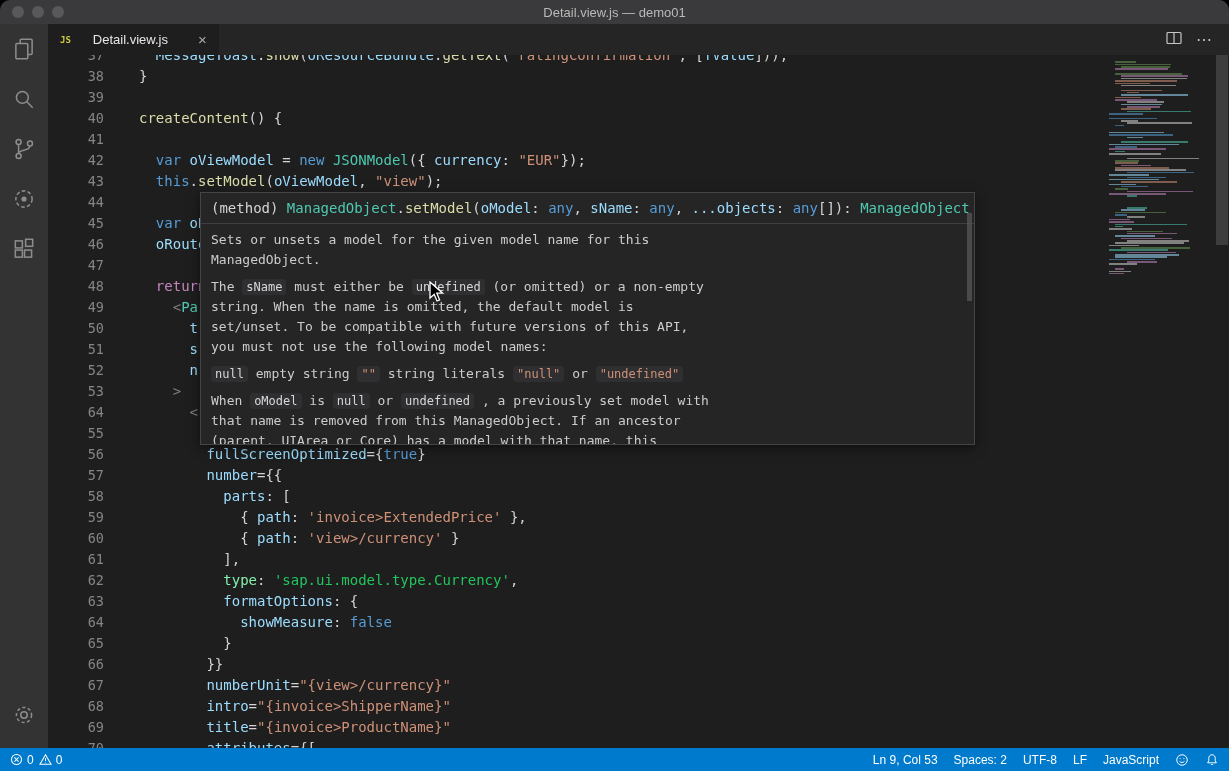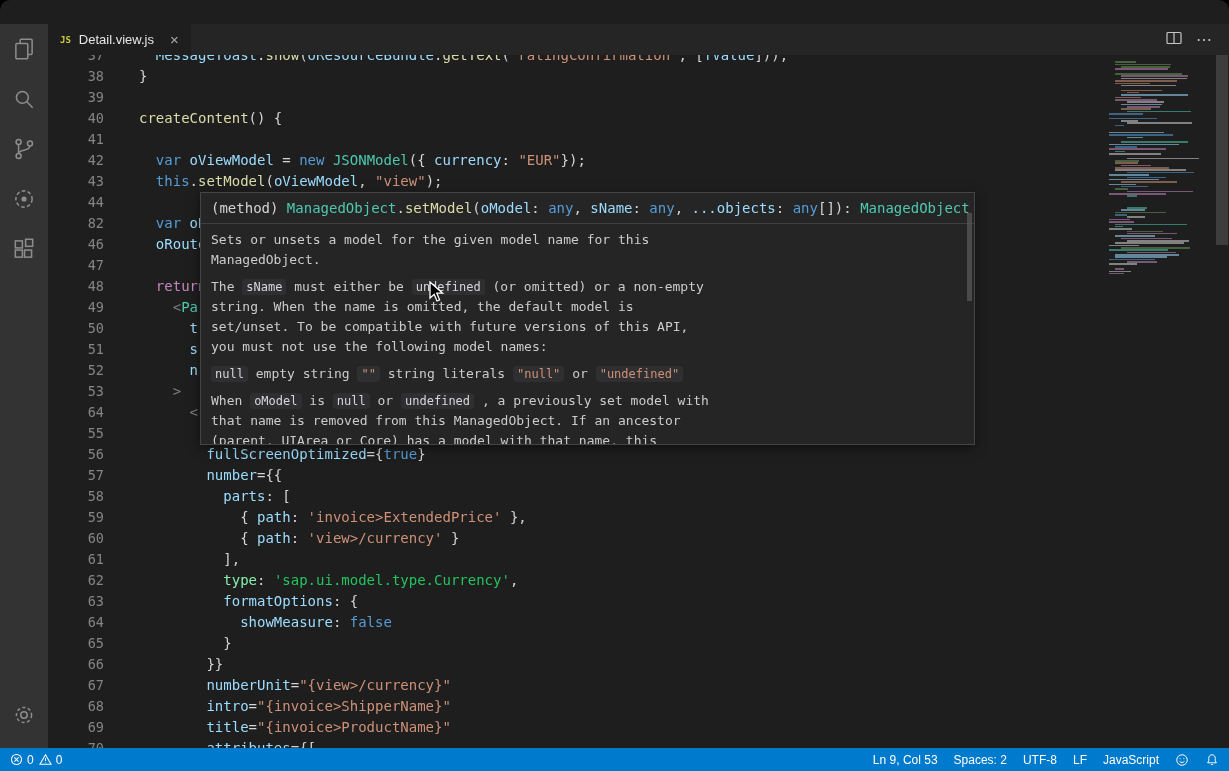--- a/index.html
+++ b/index.html
@@ -16,21 +16,21 @@
   
   .activitybar{position:absolute;top:24px;left:0;width:48px;bottom:23px;background:#333333;
     display:flex;flex-direction:column;align-items:center;}
   .ab-icon{width:48px;height:50px;display:flex;align-items:center;justify-content:center;}
   .ab-icon svg{stroke:#8d8d8d;fill:none;stroke-width:1.4;}
   .ab-bottom{margin-top:auto;margin-bottom:8px;}
 
   
   .editor-area{position:absolute;left:48px;top:24px;right:0;bottom:23px;background:#1e1e1e;}
   .tabbar{height:31px;background:#252526;display:flex;align-items:stretch;}
-  .tab{display:flex;align-items:center;gap:8px;padding:0 12px;background:#1e1e1e;color:#e6e6e6;
+  .tab{display:flex;align-items:center;gap:22px;padding:0 12px;background:#1e1e1e;color:#e6e6e6;
     font-size:13px;}
   .tab-badge{color:#cbcb41;font-size:9px;font-weight:bold;font-family:"DejaVu Sans Mono",monospace;
     border:0;}
   .tab-close{color:#ababab;margin-left:8px;font-size:15px;line-height:15px;}
   .tab-actions{margin-left:auto;display:flex;align-items:center;gap:14px;padding-right:16px;color:#c5c5c5;}
   .tab-actions svg{stroke:#c5c5c5;fill:none;stroke-width:1.2;}
   .more-dots{font-size:16px;letter-spacing:1px;}
 
   
   .editor{position:absolute;top:31px;left:0;right:0;bottom:0;overflow:hidden;
@@ -65,20 +65,28 @@
   .sb-item svg{stroke:#fff;fill:none;stroke-width:1.1;}
   .sb-right{margin-left:auto;display:flex;align-items:center;gap:16px;}
 
   .cursor{position:absolute;left:380px;top:226px;z-index:30;pointer-events:none;}
 </style>
 </head>
 <body>
 
 <div class="window">
 
+  <div class="titlebar">
+    <div class="lights">
+      <span class="light"></span>
+      <span class="light"></span>
+      <span class="light"></span>
+    </div>
+    <div class="win-title">Detail.view.js — demo01</div>
+  </div>
 
   <div class="activitybar">
     <div class="ab-icon">
       <svg width="26" height="26" viewBox="0 0 24 24">
         <rect x="8.5" y="3" width="11" height="14" rx="1"></rect>
         <rect x="4.5" y="7" width="11" height="14" rx="1" fill="#333333"></rect>
       </svg>
     </div>
     <div class="ab-icon">
       <svg width="26" height="26" viewBox="0 0 24 24">
@@ -137,21 +145,21 @@
     <div class="editor">
       <div class="lines">
           <div class="row"><div class="ln">37</div><div class="code"><span style="color: rgb(212, 212, 212);">  </span><span style="color: rgb(156, 220, 254);">MessageToast</span><span style="color: rgb(212, 212, 212);">.</span><span style="color: rgb(220, 220, 170);">show</span><span style="color: rgb(212, 212, 212);">(</span><span style="color: rgb(156, 220, 254);">oResourceBundle</span><span style="color: rgb(212, 212, 212);">.</span><span style="color: rgb(220, 220, 170);">getText</span><span style="color: rgb(212, 212, 212);">(</span><span style="color: rgb(206, 145, 120);">'ratingConfirmation'</span><span style="color: rgb(212, 212, 212);">, [</span><span style="color: rgb(156, 220, 254);">fValue</span><span style="color: rgb(212, 212, 212);">]));</span></div></div>
           <div class="row"><div class="ln">38</div><div class="code"><span style="color: rgb(212, 212, 212);">}</span></div></div>
           <div class="row"><div class="ln">39</div><div class="code"></div></div>
           <div class="row"><div class="ln">40</div><div class="code"><span style="color: rgb(220, 220, 170);">createContent</span><span style="color: rgb(212, 212, 212);">() {</span></div></div>
           <div class="row"><div class="ln">41</div><div class="code"></div></div>
           <div class="row"><div class="ln">42</div><div class="code"><span style="color: rgb(212, 212, 212);">  </span><span style="color: rgb(86, 156, 214);">var</span><span style="color: rgb(212, 212, 212);"> </span><span style="color: rgb(156, 220, 254);">oViewModel</span><span style="color: rgb(212, 212, 212);"> = </span><span style="color: rgb(86, 156, 214);">new</span><span style="color: rgb(212, 212, 212);"> </span><span style="color: rgb(78, 201, 176);">JSONModel</span><span style="color: rgb(212, 212, 212);">({ </span><span style="color: rgb(156, 220, 254);">currency</span><span style="color: rgb(212, 212, 212);">: </span><span style="color: rgb(206, 145, 120);">"EUR"</span><span style="color: rgb(212, 212, 212);">});</span></div></div>
           <div class="row"><div class="ln">43</div><div class="code"><span style="color: rgb(212, 212, 212);">  </span><span style="color: rgb(86, 156, 214);">this</span><span style="color: rgb(212, 212, 212);">.</span><span style="color: rgb(220, 220, 170);">setModel</span><span style="color: rgb(212, 212, 212);">(</span><span style="color: rgb(156, 220, 254);">oViewModel</span><span style="color: rgb(212, 212, 212);">, </span><span style="color: rgb(206, 145, 120);">"view"</span><span style="color: rgb(212, 212, 212);">);</span></div></div>
           <div class="row"><div class="ln">44</div><div class="code"></div></div>
-          <div class="row"><div class="ln">82</div><div class="code"><span style="color: rgb(212, 212, 212);">  </span><span style="color: rgb(86, 156, 214);">var</span><span style="color: rgb(212, 212, 212);"> </span><span style="color: rgb(156, 220, 254);">oRouter</span></div></div>
+          <div class="row"><div class="ln">45</div><div class="code"><span style="color: rgb(212, 212, 212);">  </span><span style="color: rgb(86, 156, 214);">var</span><span style="color: rgb(212, 212, 212);"> </span><span style="color: rgb(156, 220, 254);">oRouter</span></div></div>
           <div class="row"><div class="ln">46</div><div class="code"><span style="color: rgb(212, 212, 212);">  </span><span style="color: rgb(156, 220, 254);">oRouter</span></div></div>
           <div class="row"><div class="ln">47</div><div class="code"></div></div>
           <div class="row"><div class="ln">48</div><div class="code"><span style="color: rgb(212, 212, 212);">  </span><span style="color: rgb(197, 134, 192);">return</span><span style="color: rgb(212, 212, 212);"> (</span></div></div>
           <div class="row"><div class="ln">49</div><div class="code"><span style="color: rgb(212, 212, 212);">    </span><span style="color: rgb(128, 128, 128);">&lt;</span><span style="color: rgb(78, 201, 176);">Pa</span></div></div>
           <div class="row"><div class="ln">50</div><div class="code"><span style="color: rgb(212, 212, 212);">      </span><span style="color: rgb(156, 220, 254);">t</span></div></div>
           <div class="row"><div class="ln">51</div><div class="code"><span style="color: rgb(212, 212, 212);">      </span><span style="color: rgb(156, 220, 254);">s</span></div></div>
           <div class="row"><div class="ln">52</div><div class="code"><span style="color: rgb(212, 212, 212);">      </span><span style="color: rgb(156, 220, 254);">n</span></div></div>
           <div class="row"><div class="ln">53</div><div class="code"><span style="color: rgb(212, 212, 212);">    </span><span style="color: rgb(128, 128, 128);">&gt;</span></div></div>
           <div class="row"><div class="ln">64</div><div class="code"><span style="color: rgb(212, 212, 212);">      </span><span style="color: rgb(128, 128, 128);">&lt;</span></div></div>
           <div class="row"><div class="ln">55</div><div class="code"></div></div>

